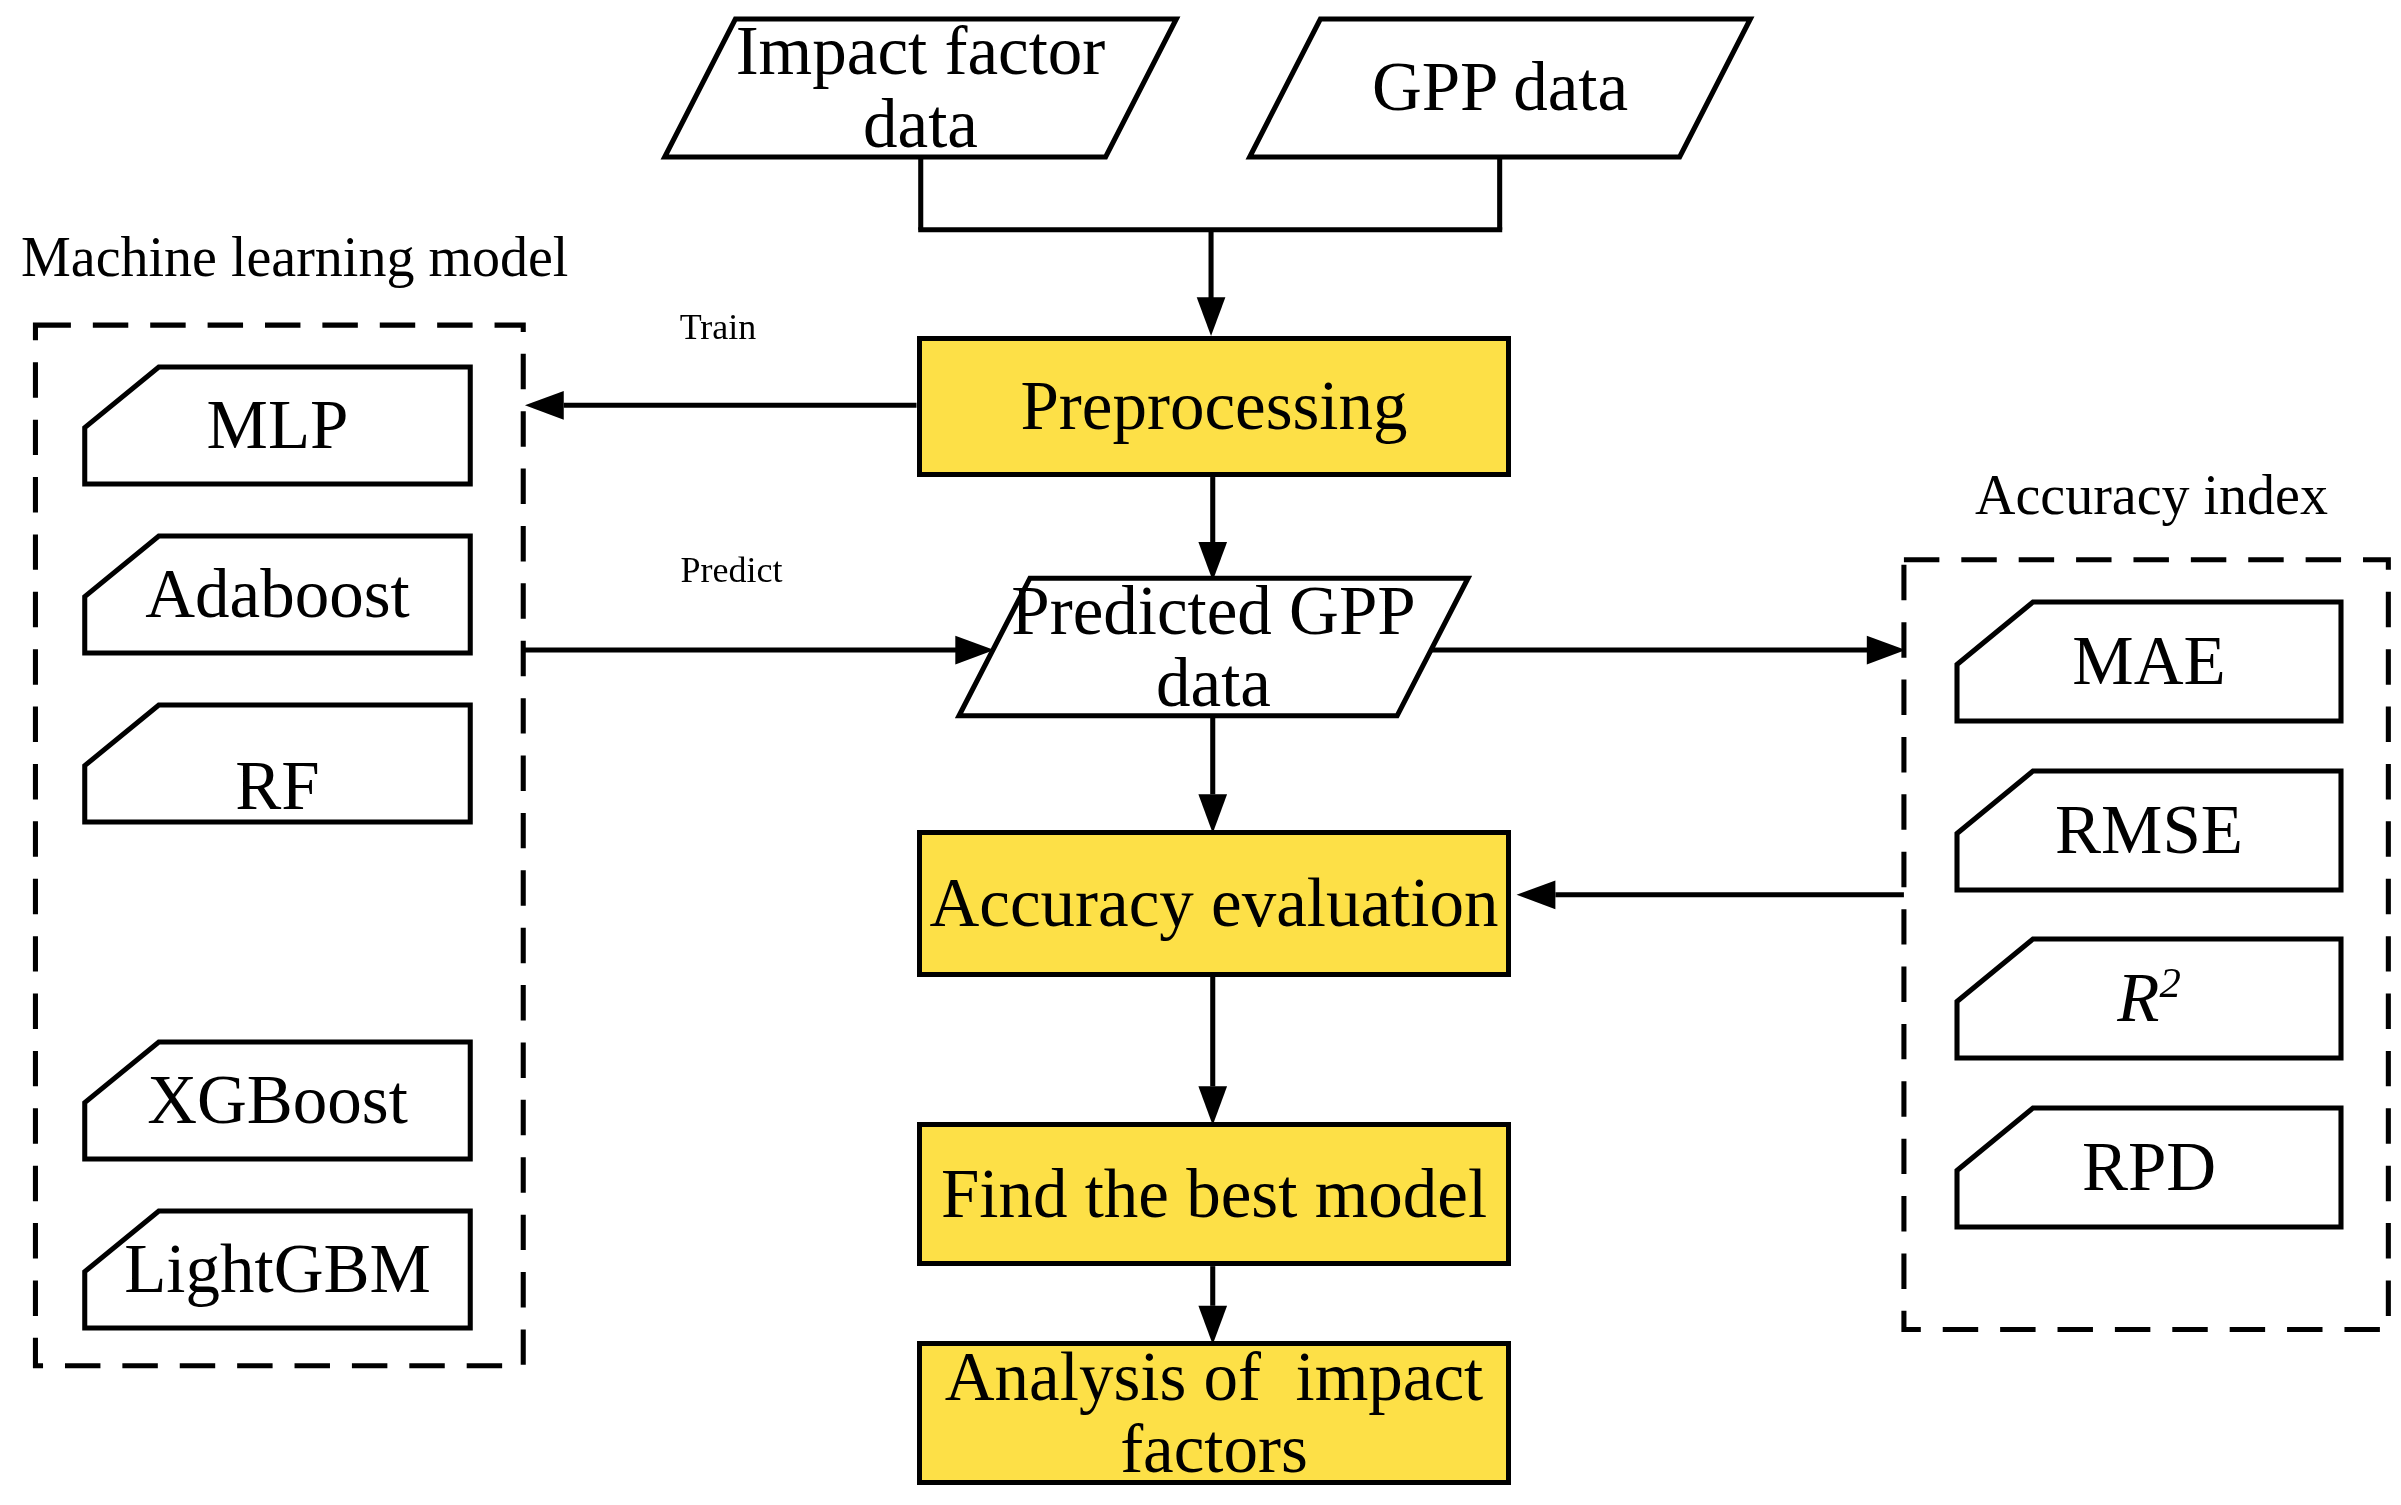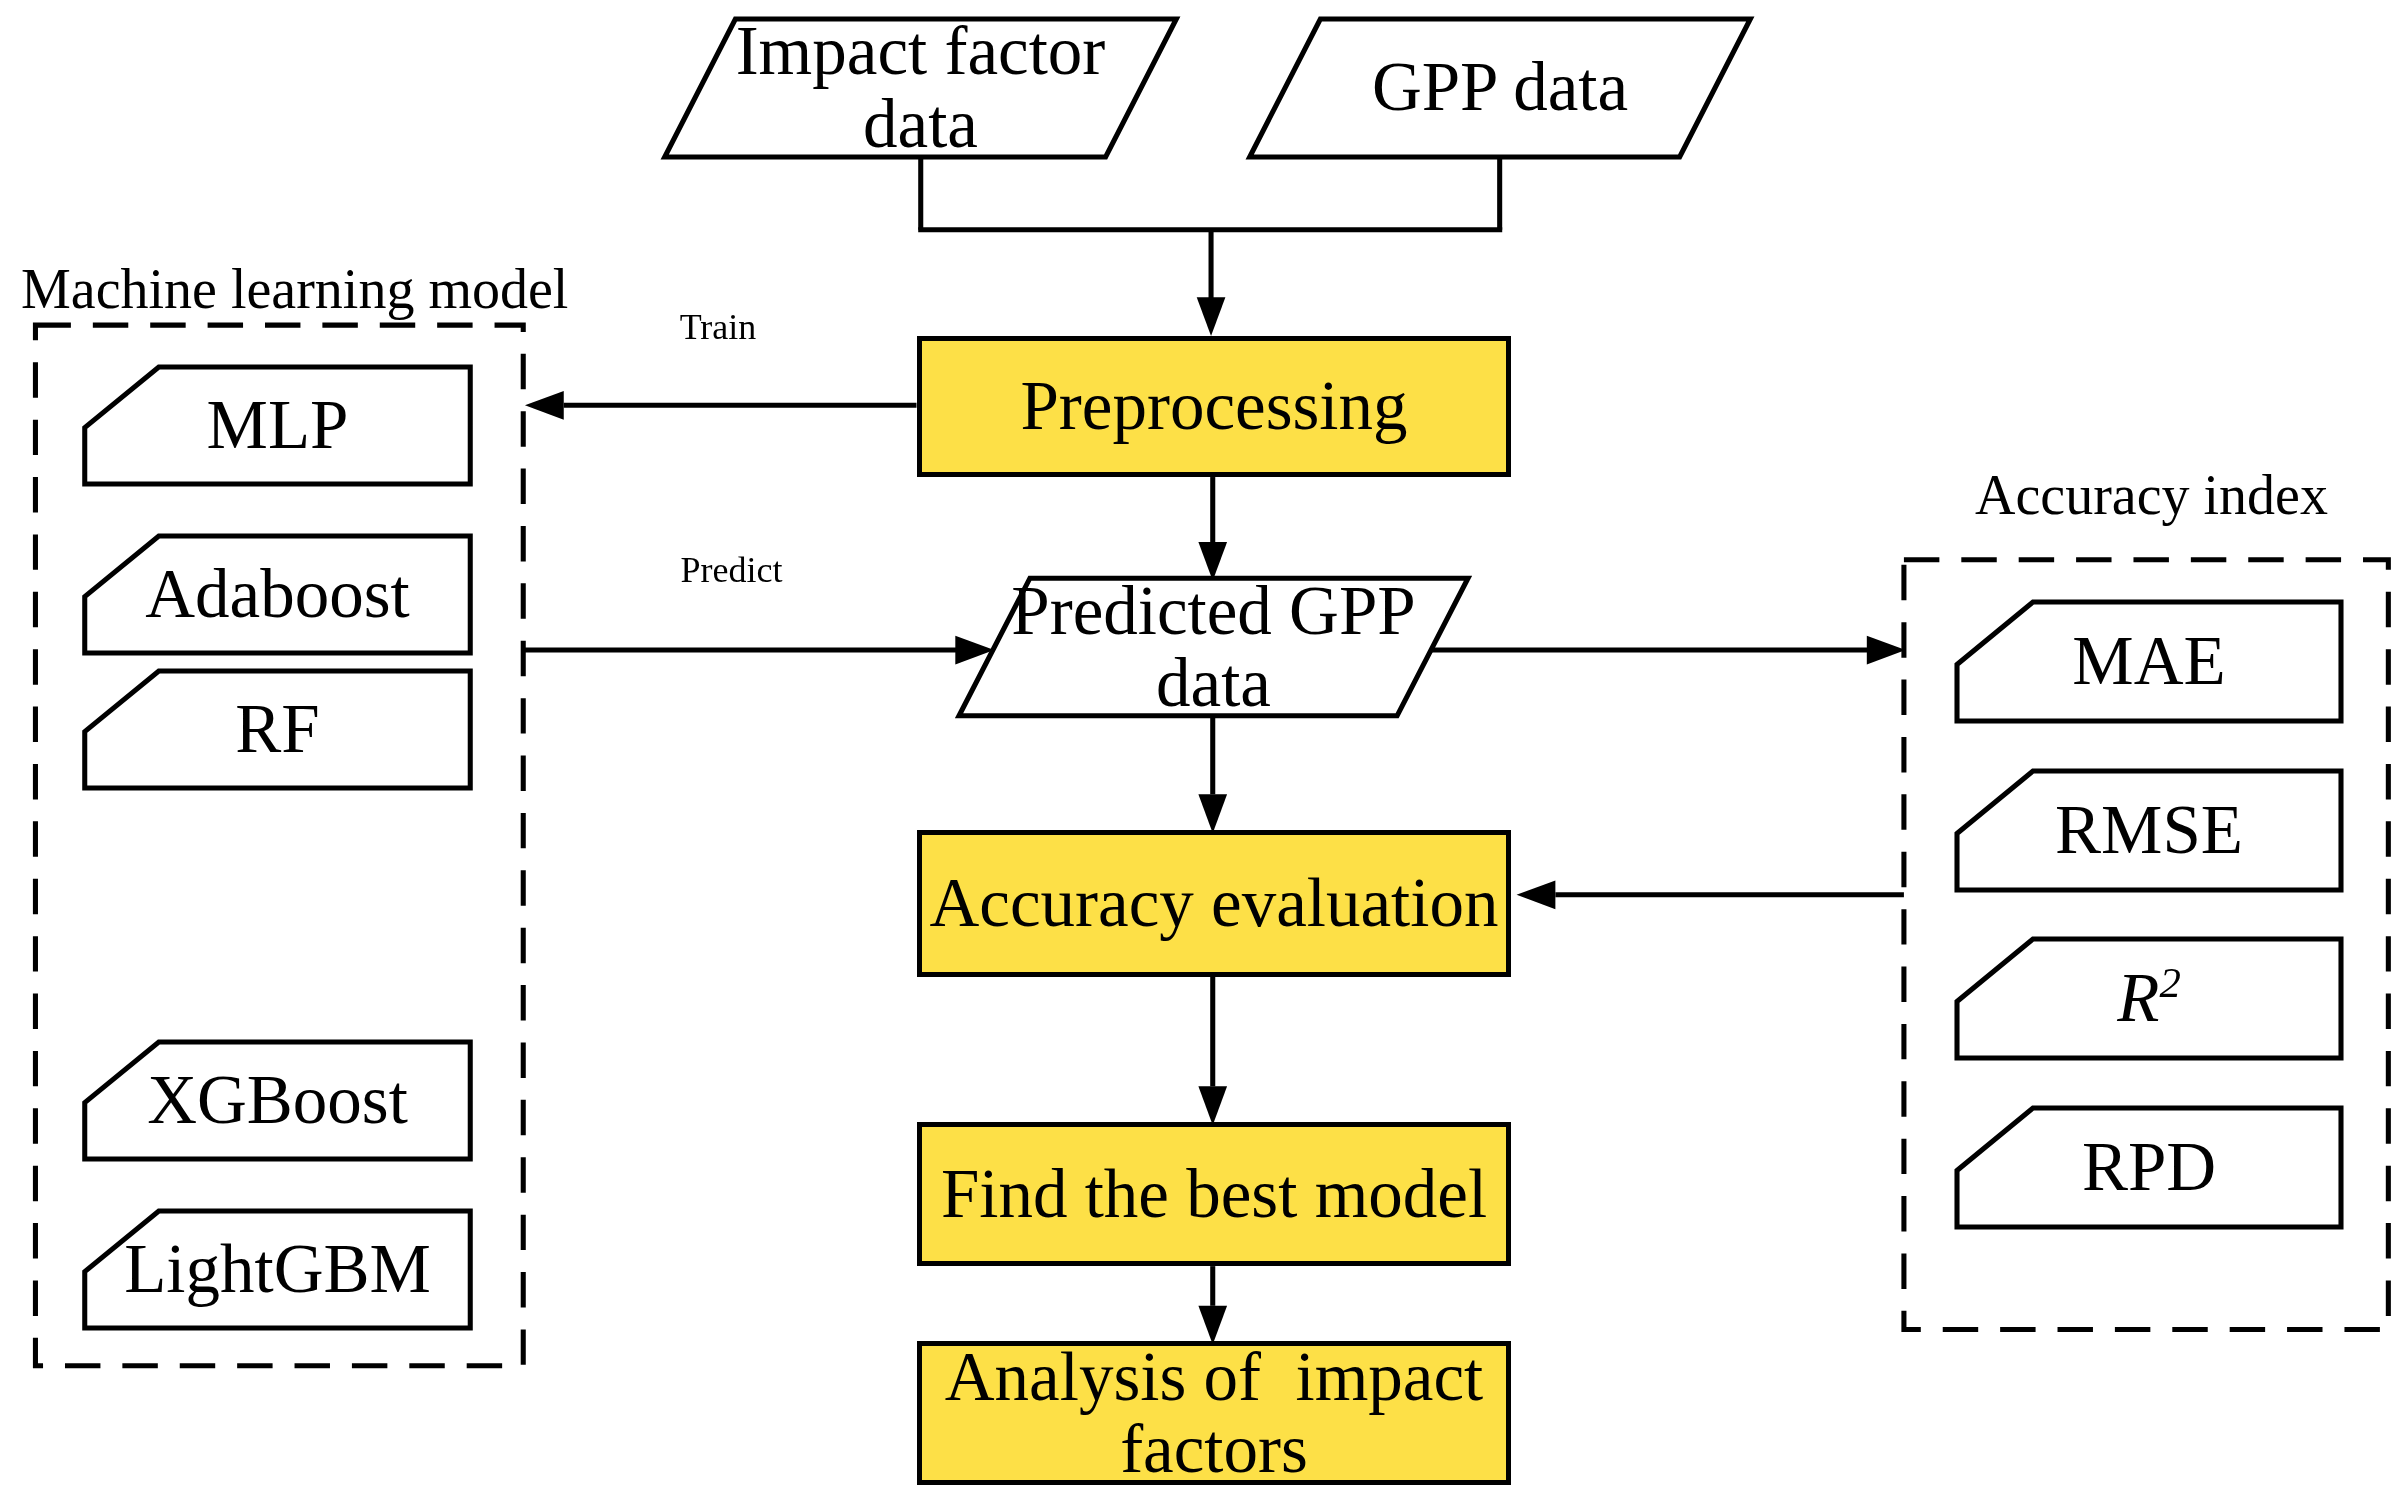--- a/index.html
+++ b/index.html
@@ -113,21 +113,21 @@
 
     <g>
       <line x1="1437" y1="1500" x2="1437" y2="1547"></line>
       <polygon points="1437,1593 1420,1547 1454,1547"></polygon>
     </g>
 
     <rect class="groupbox" x="42" y="385" width="578" height="1233"></rect>
     <rect class="groupbox" x="2256" y="663" width="574" height="912"></rect>
   </svg>
 
-  <div class="group-title" style="left:21px; top:225px; width:582px;margin-top:32px;">Machine learning model</div>
+  <div class="group-title" style="left:21px; top:225px; width:582px;">Machine learning model</div>
   <div class="group-title" style="left:1909px; top:463px; width:485px; text-align:center;">Accuracy index</div>
 
   <div class="edge-label" style="left:625px; top:306px; width:186px;">Train</div>
   <div class="edge-label" style="left:630px; top:549px; width:203px;">Predict</div>
 
   <div class="node shape-node" style="left:664px; top:18.6px; width:513px; height:138px;">
     <svg width="513" height="138" viewBox="0 0 608 164">
         <polygon points="84,0 608,0 524,164 0,164"></polygon>
       </svg>
     <div class="lbl"><div>Impact factor</div><div>data</div></div>
@@ -168,21 +168,21 @@
         <polygon points="0,72 88,0 458,0 458,139 0,139"></polygon>
       </svg>
     <div class="lbl">MLP</div>
   </div>
   <div class="node shape-node" style="left:84px; top:536px; width:387px; height:117px;">
     <svg width="387" height="117" viewBox="0 0 458 139">
         <polygon points="0,72 88,0 458,0 458,139 0,139"></polygon>
       </svg>
     <div class="lbl">Adaboost</div>
   </div>
-  <div class="node shape-node" style="left:84px; top:671px; width:387px; height:117px;">
+  <div class="node shape-node" style="left:84px; top:705px; width:387px; height:117px;align-items:flex-end;">
     <svg width="387" height="117" viewBox="0 0 458 139">
         <polygon points="0,72 88,0 458,0 458,139 0,139"></polygon>
       </svg>
     <div class="lbl">RF</div>
   </div>
   <div class="node shape-node" style="left:84px; top:1042px; width:387px; height:117px;">
     <svg width="387" height="117" viewBox="0 0 458 139">
         <polygon points="0,72 88,0 458,0 458,139 0,139"></polygon>
       </svg>
     <div class="lbl">XGBoost</div>

